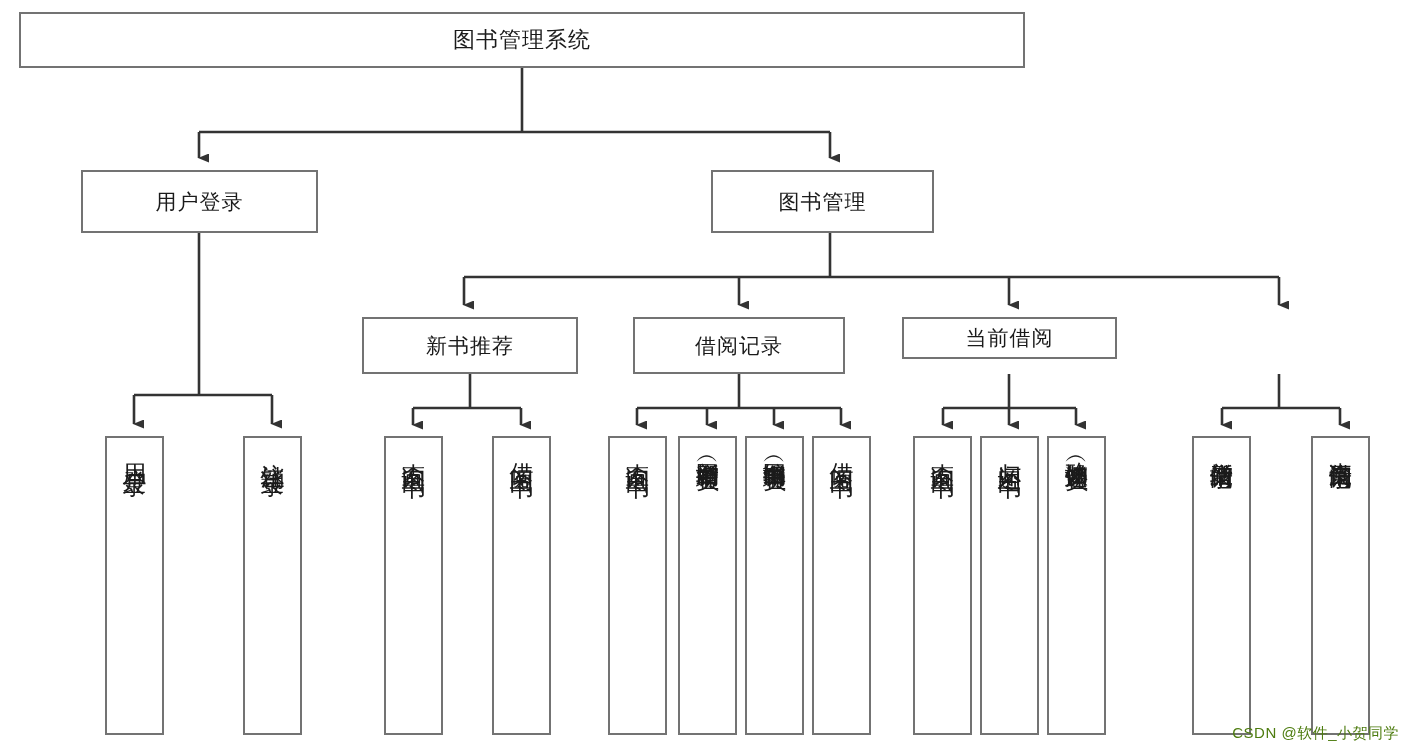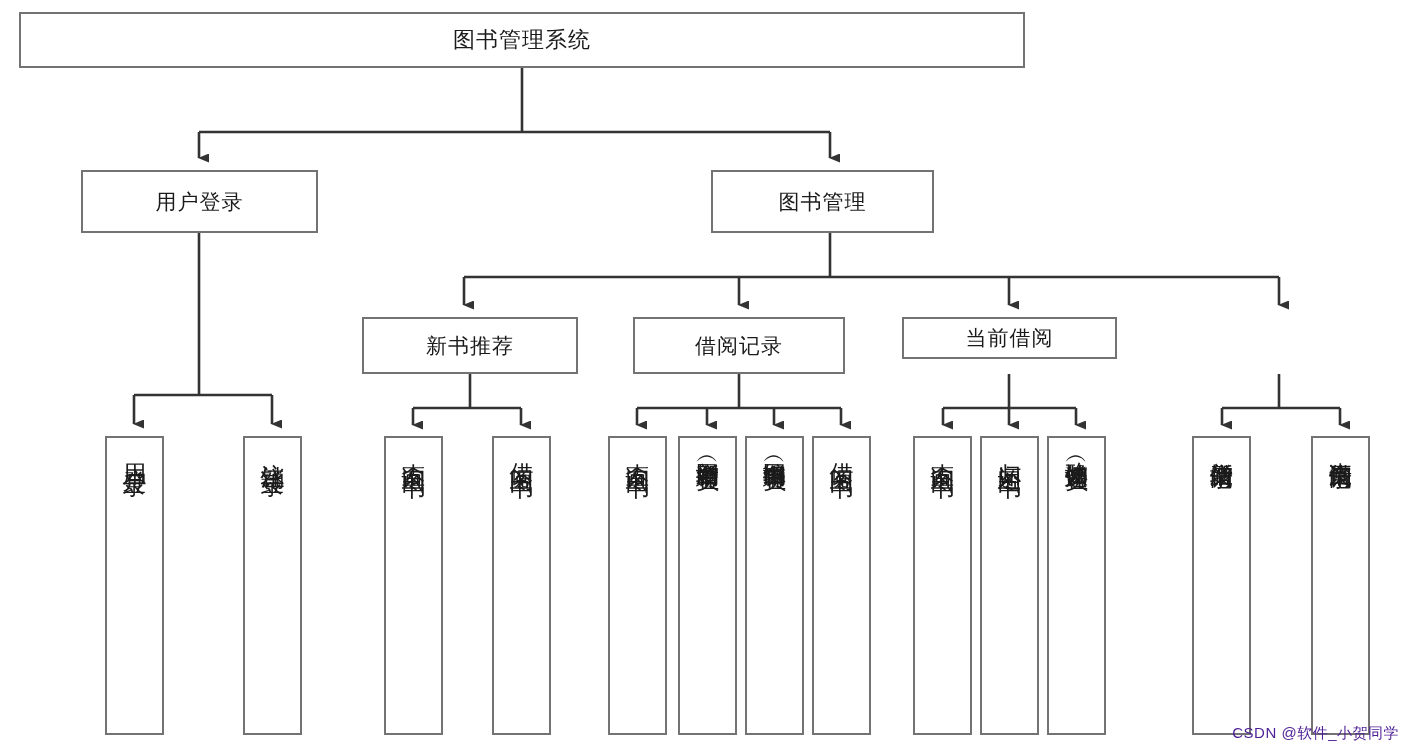--- a/index.html
+++ b/index.html
@@ -53,21 +53,21 @@
     letter-spacing:4px;
     white-space:nowrap;
   }
   .node.v.tight .lbl{letter-spacing:1px;font-size:23px;}
 
   
   #watermark{
     position:absolute;
     right:6px;bottom:4px;
     font-size:15px;
-    color:#4c1d95;
+    color:#4d7c0f;
     letter-spacing:0.5px;
     white-space:nowrap;
     pointer-events:none;
   }
 </style>
 </head>
 <body>
 
 <div id="stage">
 

